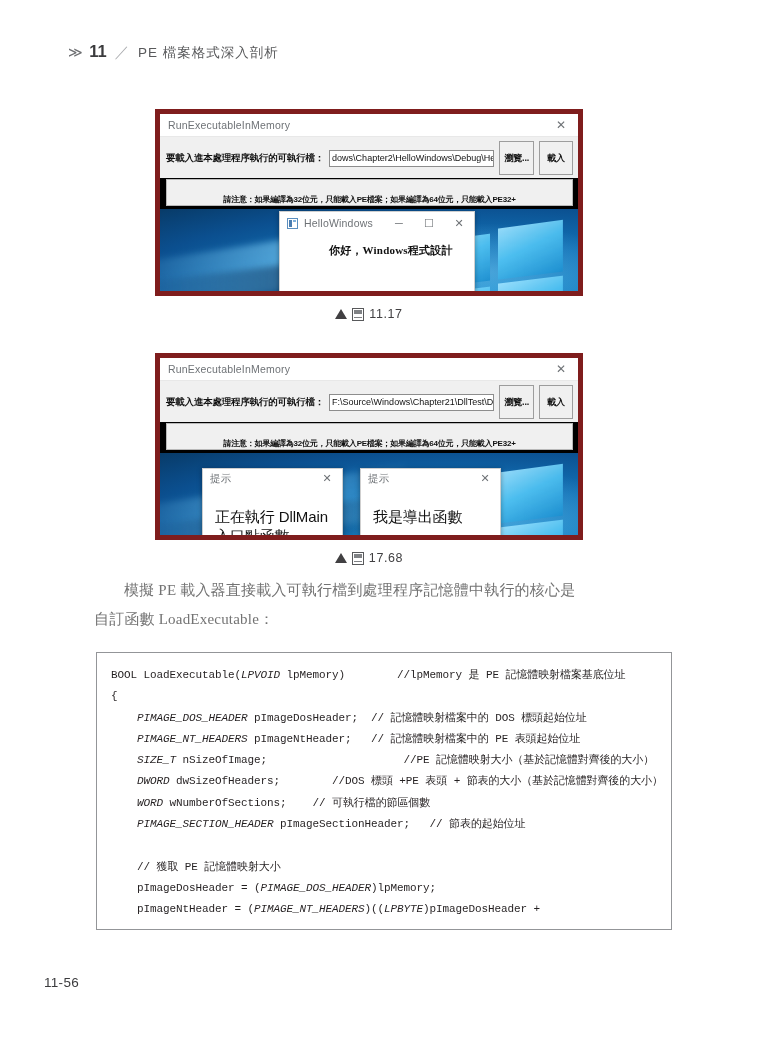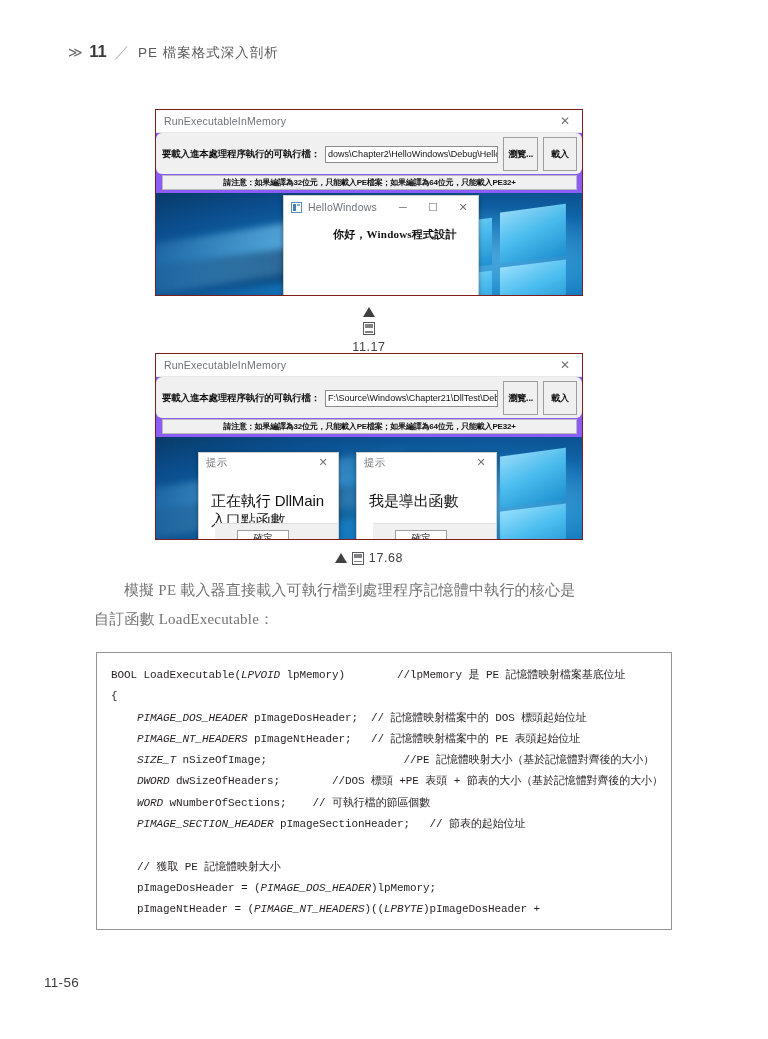--- a/index.html
+++ b/index.html
@@ -70,22 +70,22 @@
   }
   .figicon::before {
     content: ""; position: absolute; left: 1px; right: 1px; top: 1px; height: 4px; background: #808285;
   }
   .figicon::after {
     content: ""; position: absolute; left: 1px; right: 1px; bottom: 1.5px; height: 1.5px; background: #808285;
   }
 
   
   .winapp {
-    border: 1px solid #7f1d1d;
-    background: #8b5cf6;
+    border: 5px solid #7f1d1d;
+    background: #000000;
     font-family: "Liberation Sans", sans-serif;
     position: relative;
     overflow: hidden;
   }
   .winapp .titlebar {
     height: 23px;
     background: #ffffff;
     display: flex;
     align-items: center;
     border-bottom: 1px solid #e8e8e8;
@@ -100,21 +100,20 @@
     margin-left: auto;
     width: 34px; height: 22px;
     display: flex; align-items: center; justify-content: center;
     color: #6e7276; font-size: 12px;
   }
   .winapp .toolrow {
     display: flex; align-items: center;
     padding: 4px 5px 3px 6px;
     gap: 5px;
     background: #f0f0f0;
-    border-radius: 6px;
   }
   .winapp .toolrow .flabel {
     font-size: 9.5px;
     color: #111;
     white-space: nowrap;
     letter-spacing: -0.2px;
     font-weight: 600;
   }
   .winapp .toolrow .fpath {
     flex: 1;
@@ -136,24 +135,24 @@
     border: 1px solid #9d9d9d;
     font-size: 9px;
     color: #111;
     display: flex; align-items: center; justify-content: center;
     padding: 16px 4px;
     font-weight: 600;
     letter-spacing: -0.2px;
   }
   .winapp .noticebar {
     margin: 1px 5px 3px 6px;
-    height: 15px;
+    height: 27px;
     border: 1px solid #b9b9b9;
     background: #f0f0f0;
-    display: flex; align-items: center; justify-content: center;
+    display: flex; align-items: flex-end; justify-content: center;
   }
   .winapp .noticebar span {
     font-size: 8px;
     color: #111;
     font-weight: 600;
     letter-spacing: -0.2px;
     white-space: nowrap;
   }
 
   
@@ -340,37 +339,37 @@
         <div class="swoosh1"></div>
         <div class="swoosh2"></div>
         <div class="glow"></div>
         <div class="logo">
           <i class="q1"></i>
             <i class="q2"></i>
             <i class="q3"></i>
             <i class="q4"></i>
         </div>
 
-        <div class="dlg" style="left:127px; top:2px; width:196px; height:129px;">
+        <div class="dlg" style="left:119px; top:2px; width:196px; height:129px;">
           <div class="dtitle">
             <span class="appicon"></span>
             <span class="dname">HelloWindows</span>
             <span class="wbtns">
               <span>─</span>
               <span>☐</span>
               <span>✕</span>
             </span>
           </div>
           <div class="dbody" style="height:107px; padding:9px 0 0 13px;">
             <div class="dtext">你好，Windows程式設計</div>
           </div>
         </div>
       </div>
     </div>
-    <div class="fig-caption" style="margin-top:11px;flex-direction:column;">
+    <div class="fig-caption" style="margin-top:11px;">
       <span class="tri"></span>
       <span class="figicon"></span>
       <span>11.17</span>
     </div>
   </div>
 
   <div class="figure" style="left:155px; top:353px; width:428px;">
     <div class="winapp" style="width:428px; height:187px;">
       <div class="titlebar">
         <span class="wtitle">RunExecutableInMemory</span>

